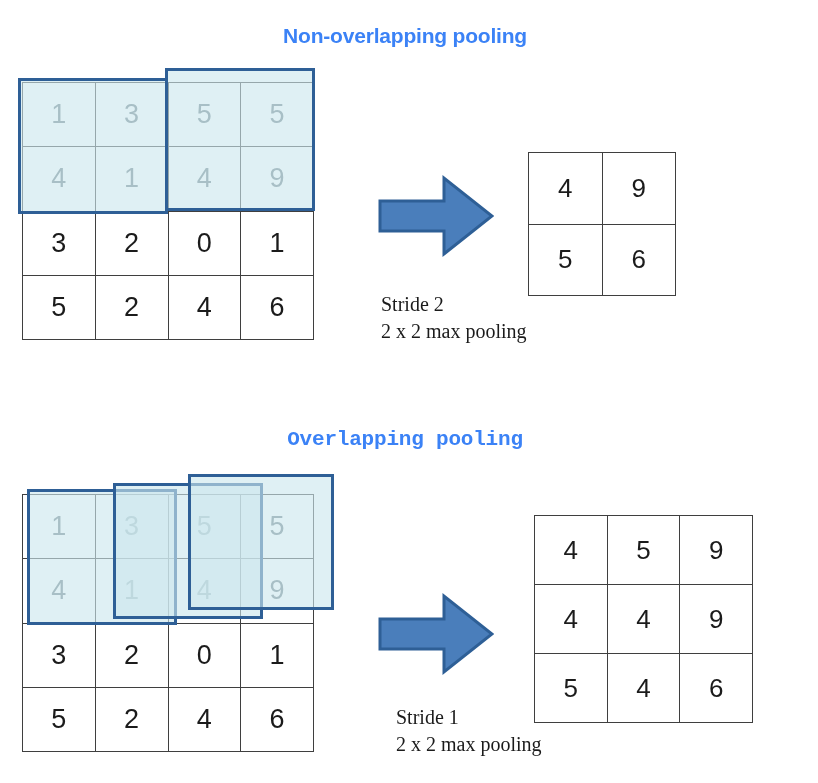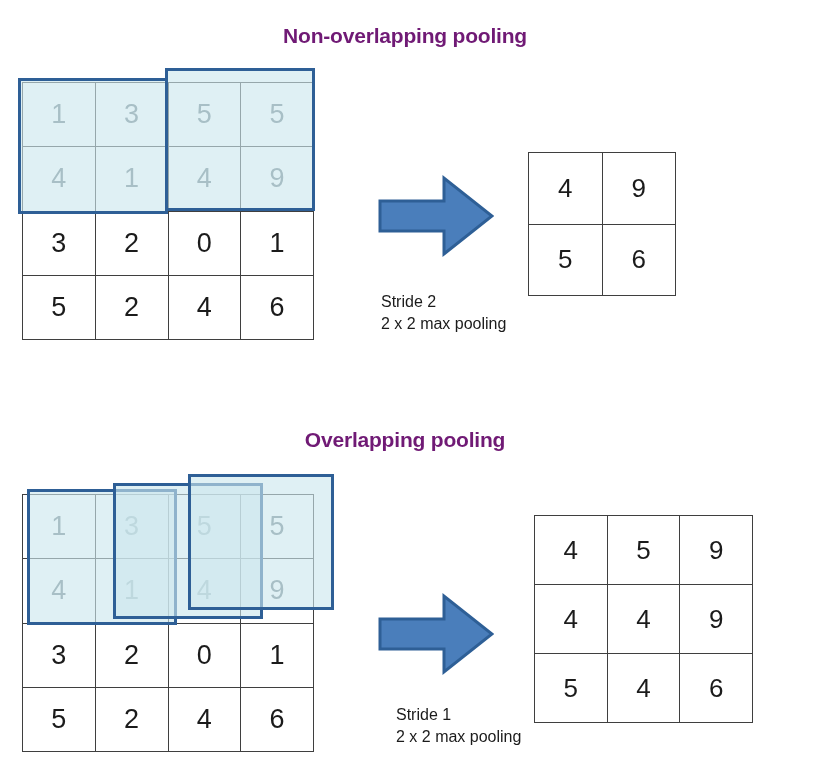--- a/index.html
+++ b/index.html
@@ -18,21 +18,21 @@
 
   .section { position: absolute; left: 0; top: 0; width: 818px; }
 
   .section-title {
     position: absolute;
     width: 810px;
     text-align: center;
     font-size: 21px;
     font-weight: bold;
     letter-spacing: -0.2px;
-    color: #701a75;
+    color: #3b82f6;
   }
 
   
   .matrix {
     position: absolute;
     display: grid;
     border-left: 1.6px solid #3f3f3f;
     border-top: 1.6px solid #3f3f3f;
     box-sizing: border-box;
     background: #ffffff;
@@ -63,24 +63,25 @@
     border: 3px solid #2e5f96;
     background: rgba(203, 230, 238, 0.62);
   }
 
   
   .arrow { position: absolute; }
 
   
   .caption {
     position: absolute;
-    font-size: 16px;
+    font-size: 20px;
     line-height: 1.35;
     color: #1b1b1b;
     white-space: pre-line;
+    font-family: Liberation Serif, serif;
   }
 </style>
 </head>
 <body>
 
 <div class="section">
 
   <div class="section-title" style="top:24px;">Non-overlapping pooling</div>
 
   <div class="matrix shaded-top" id="m1" style="left:22px; top:82px; width:292px; height:258px;
@@ -119,21 +120,21 @@
               grid-template-columns:repeat(2,1fr); grid-template-rows:repeat(2,1fr);">
       <div class="cell">4</div>
       <div class="cell">9</div>
       <div class="cell">5</div>
       <div class="cell">6</div>
     </div>
 </div>
 
 <div class="section">
 
-  <div class="section-title" style="top:428px;">Overlapping pooling</div>
+  <div class="section-title" style="top:428px;font-family:Liberation Mono, monospace;">Overlapping pooling</div>
 
   <div class="matrix shaded-top" id="m2" style="left:22px; top:494px; width:292px; height:258px;
               grid-template-columns:repeat(4,1fr); grid-template-rows:repeat(4,1fr);">
       <div class="cell shaded">1</div>
       <div class="cell shaded">3</div>
       <div class="cell shaded">5</div>
       <div class="cell shaded">5</div>
       <div class="cell shaded">4</div>
       <div class="cell shaded">1</div>
       <div class="cell shaded">4</div>

